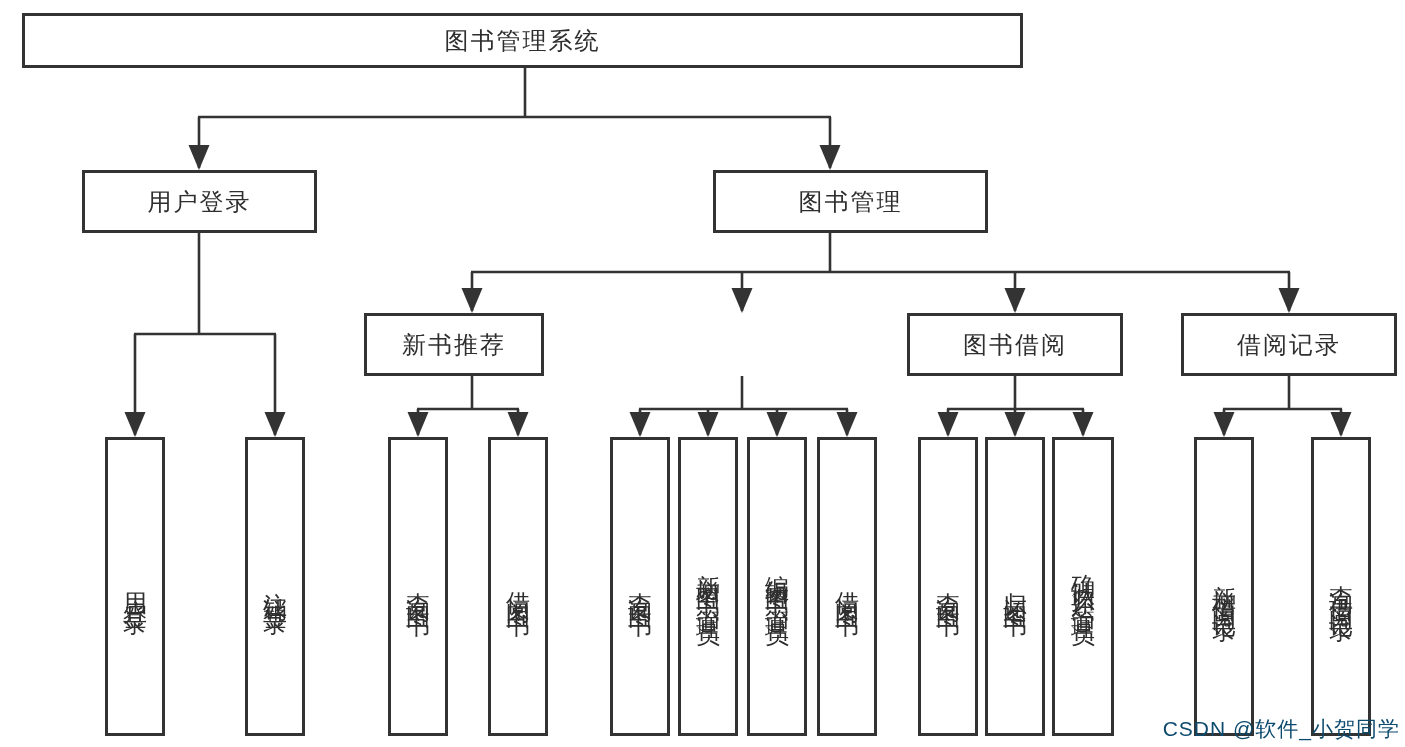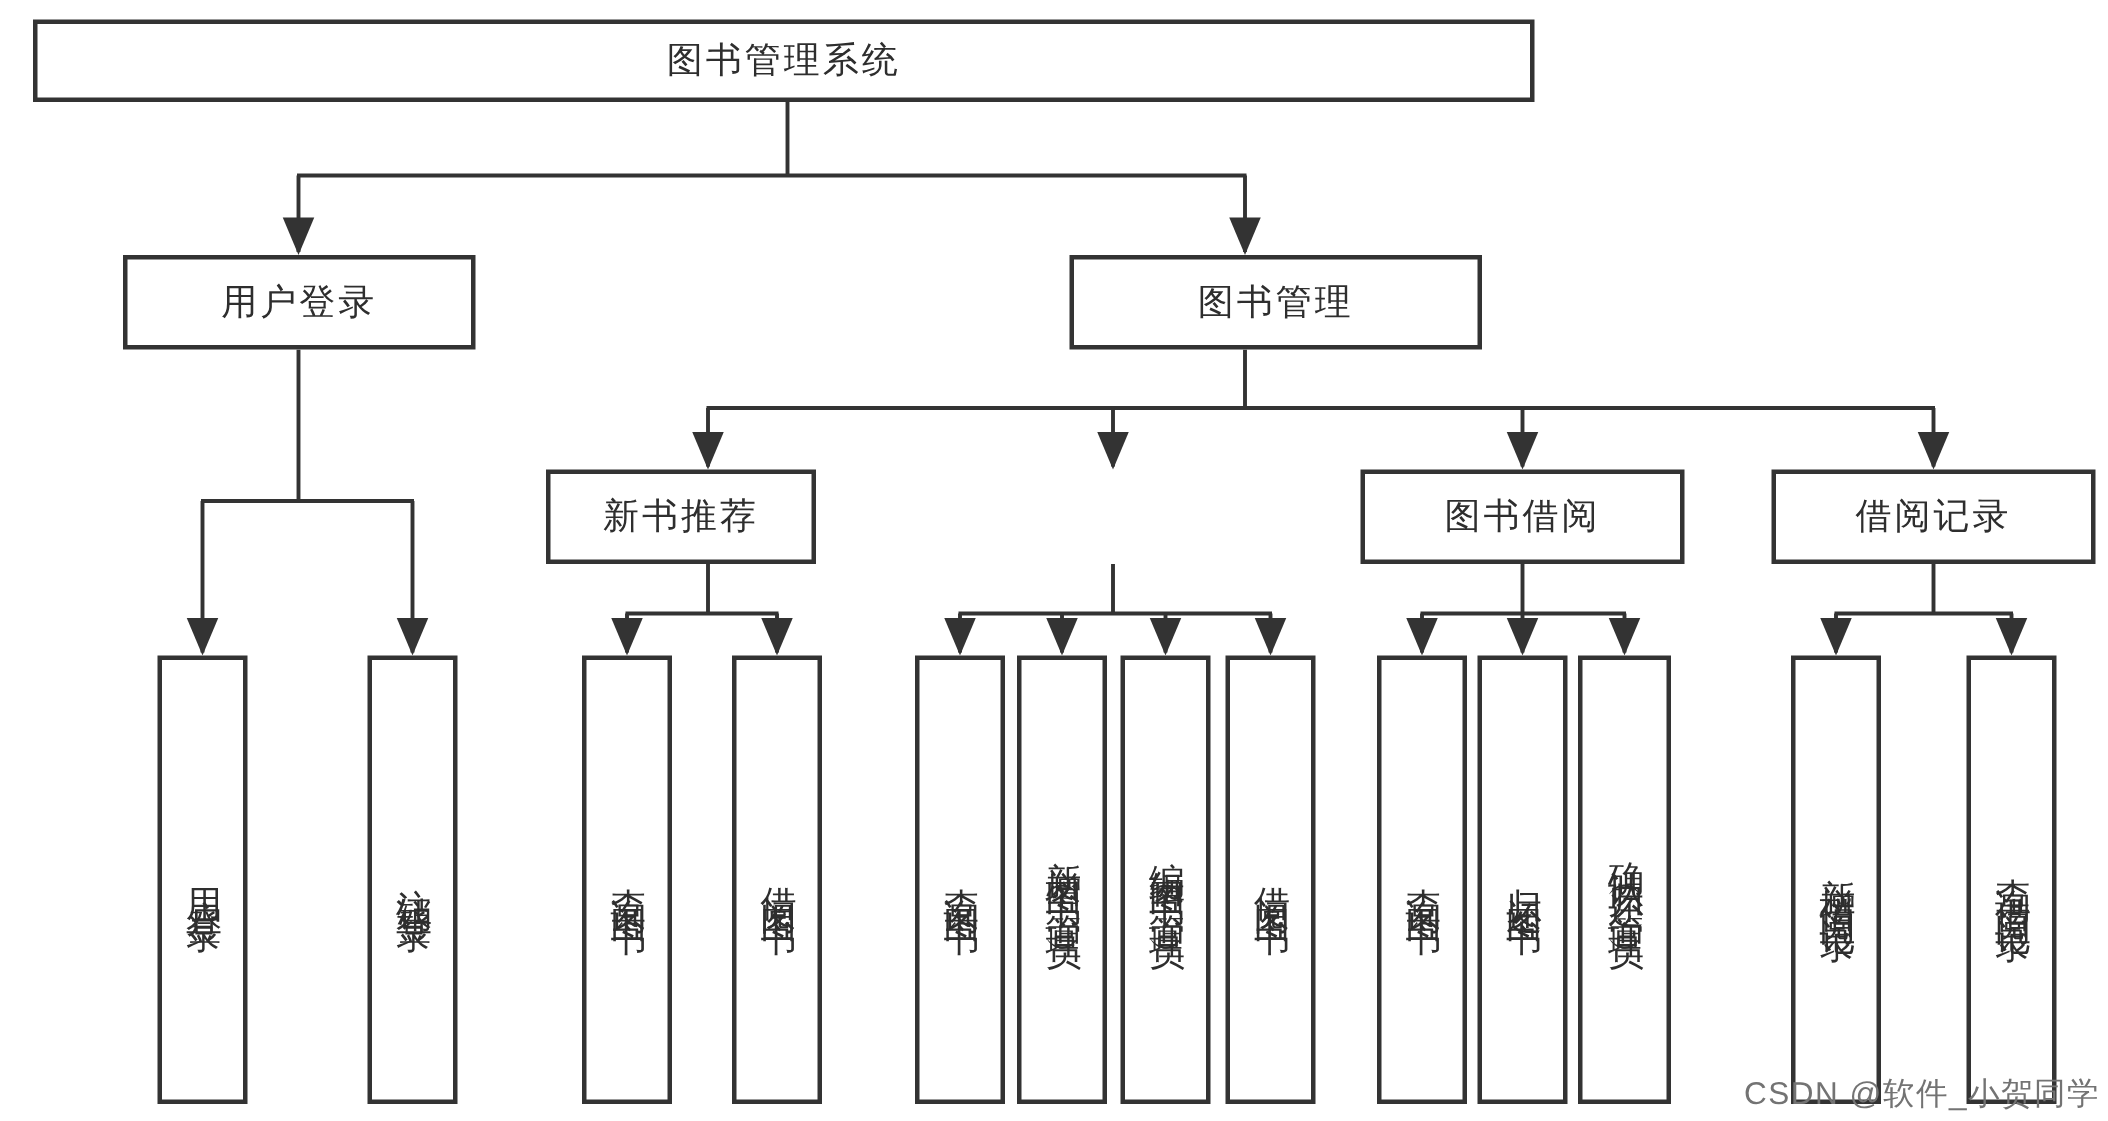--- a/index.html
+++ b/index.html
@@ -19,21 +19,21 @@
     font-size:24px;letter-spacing:2px;line-height:1;white-space:nowrap;
   }
   .box.root span{font-size:24px;}
   .box.v span{
     writing-mode:vertical-rl;text-orientation:mixed;
     font-size:24px;letter-spacing:7px;line-height:1;
     max-height:96%;
   }
   .watermark{
     position:absolute;top:715px;right:5px;
-    font-size:21px;letter-spacing:1px;color:#737373;
+    font-size:21px;letter-spacing:1px;color:#0c4a6e;
     white-space:nowrap;
   }
 </style>
 </head>
 <body>
 
 <div class="stage">
 
   <svg class="wires" width="1405" height="747" viewBox="0 0 1405 747">
       <line x1="525" y1="68" x2="525" y2="117" stroke="#333333" stroke-width="2.6"></line>

